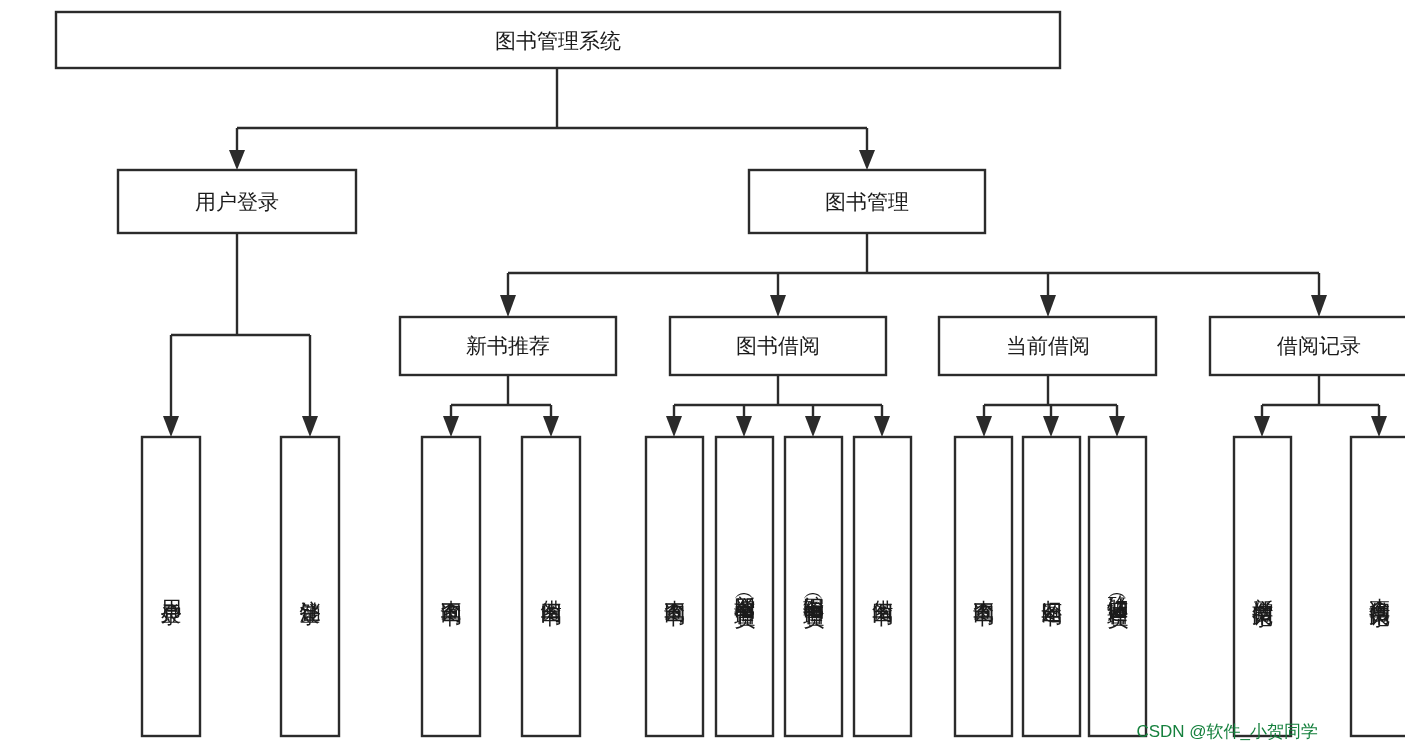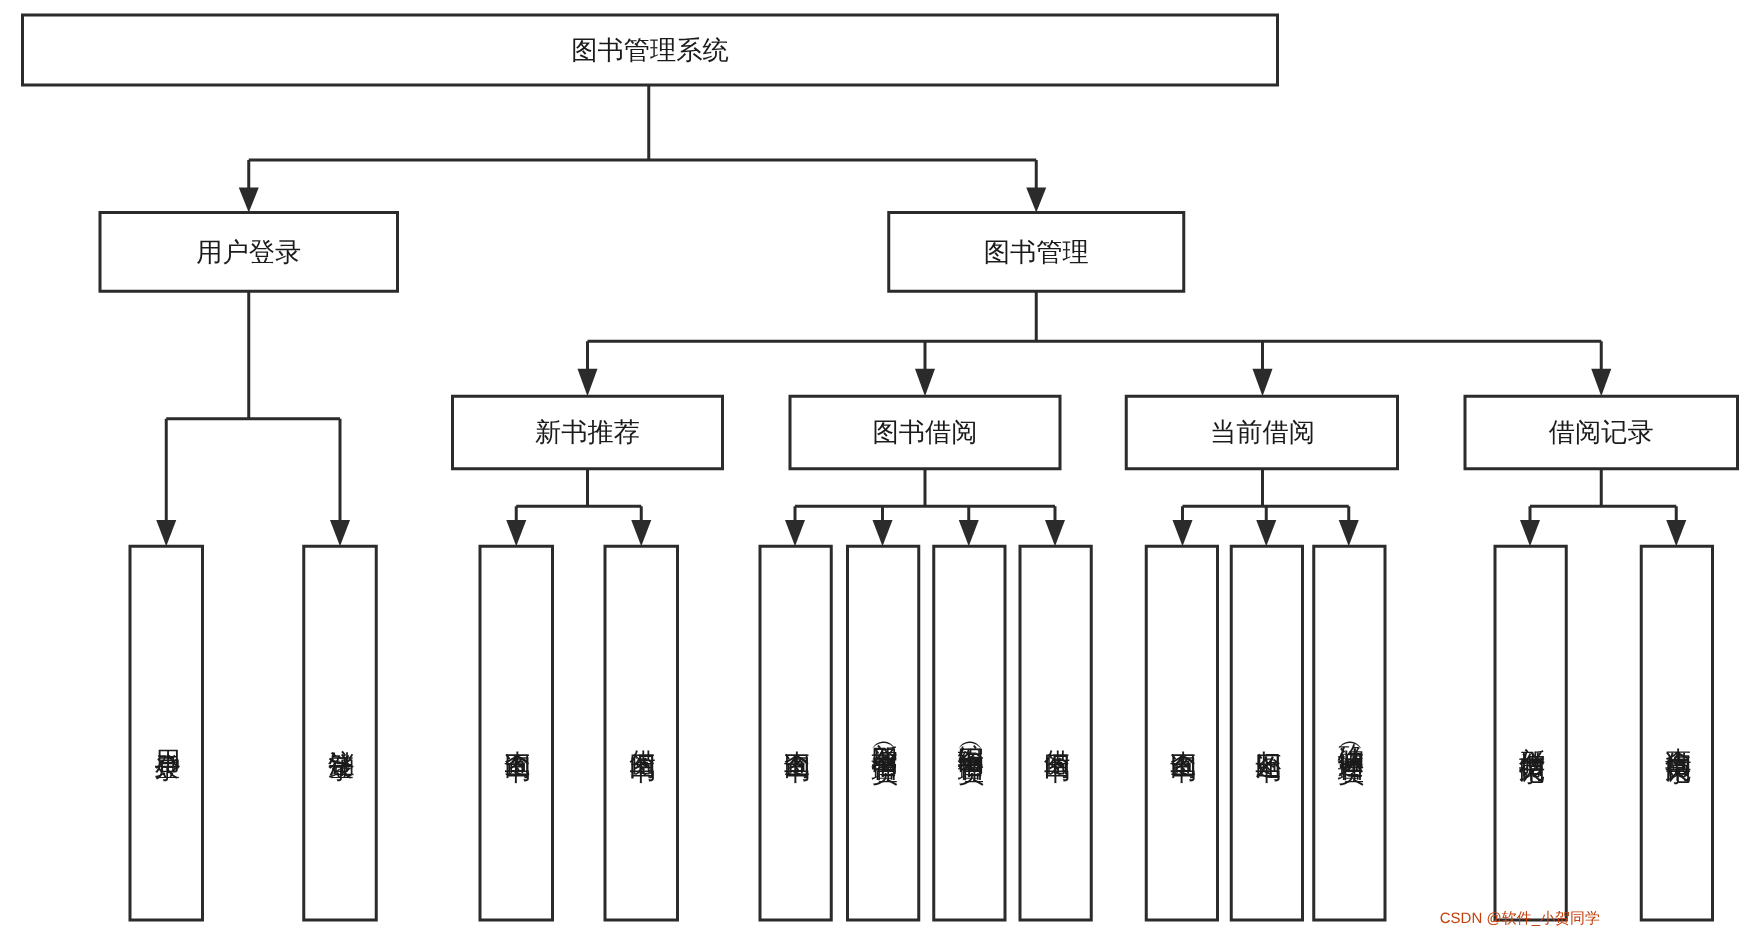--- a/index.html
+++ b/index.html
@@ -11,20 +11,21 @@
     width: 1405px;
     height: 747px;
     font-family: "Liberation Sans", "DejaVu Sans", sans-serif;
     overflow: hidden;
   }
   #diagram-root {
     position: relative;
     width: 1288px;
     height: 747px;
     background: #ffffff;
+    margin-left: 38px;
   }
   svg#flow-svg {
     position: absolute;
     left: 0;
     top: 0;
     width: 1405px;
     height: 747px;
     display: block;
   }
   .node-box {
@@ -63,22 +64,22 @@
     justify-content: center;
     text-align: center;
     white-space: nowrap;
     pointer-events: none;
   }
   .watermark {
     position: absolute;
     right: 8px;
     bottom: 4px;
     font-family: "Liberation Sans", "DejaVu Sans", sans-serif;
-    font-size: 12px;
-    color: #c2410c;
+    font-size: 17px;
+    color: #15803d;
     white-space: nowrap;
   }
 </style>
 </head>
 <body>
 
 <div id="diagram-root">
 
   <svg id="flow-svg" viewBox="0 0 1405 747">
 

